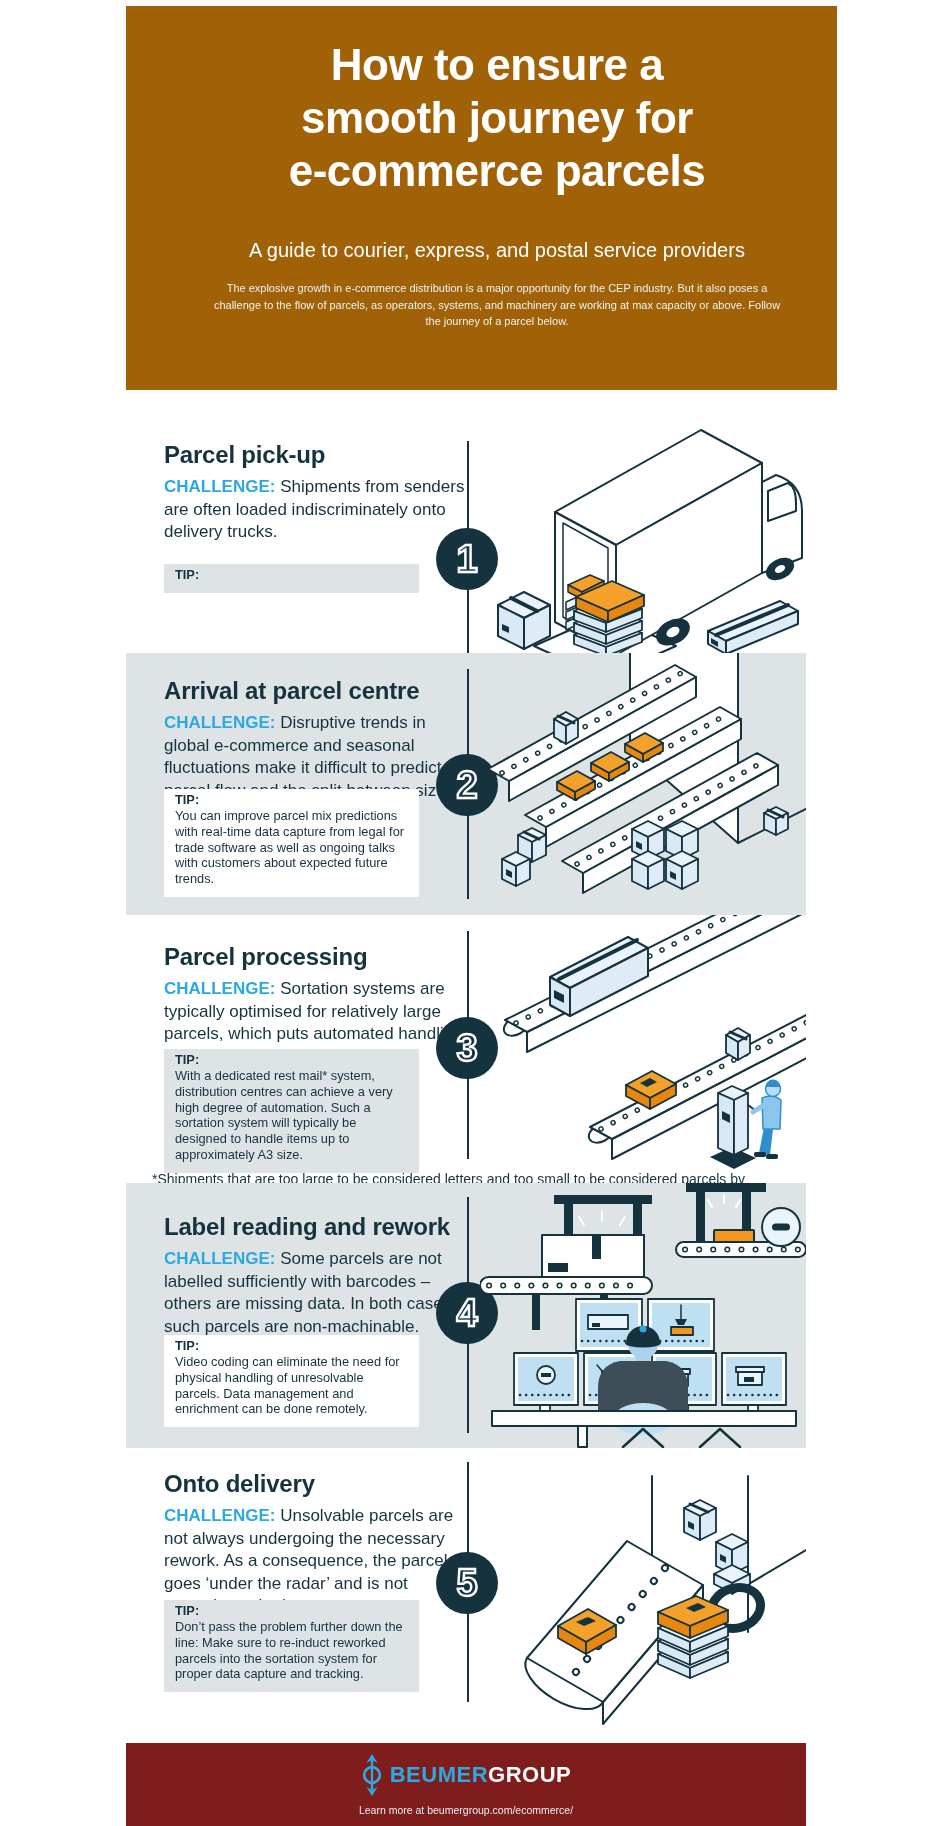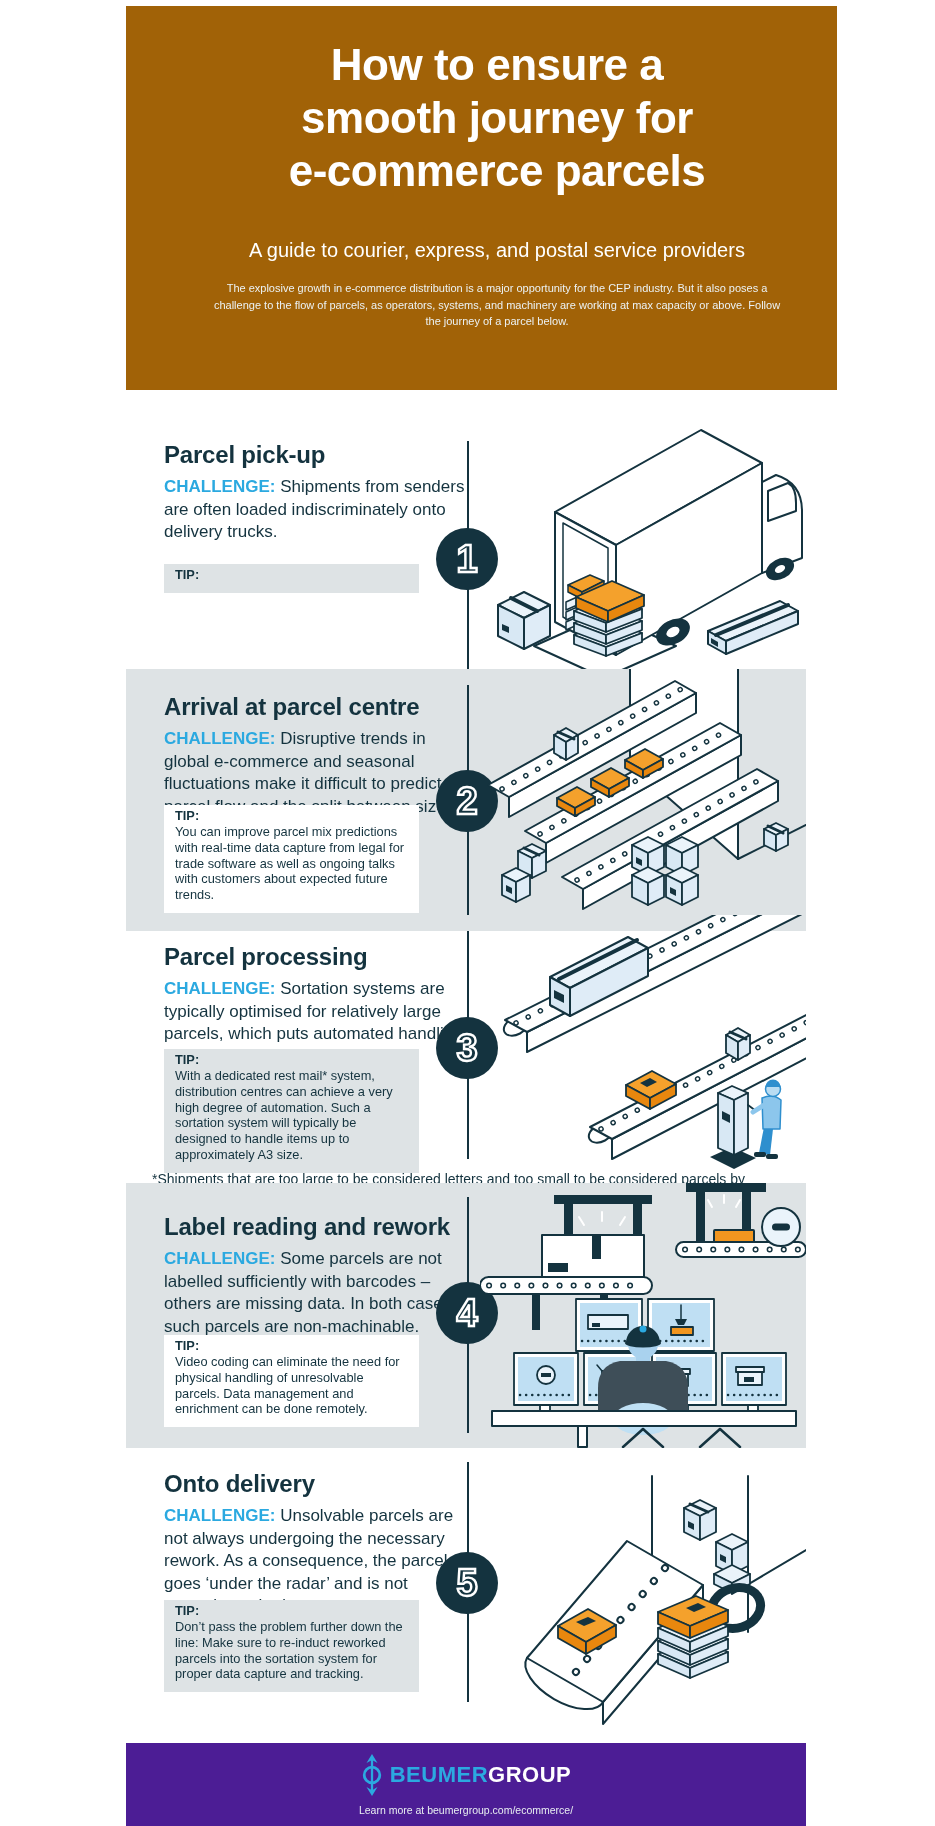--- a/index.html
+++ b/index.html
@@ -25,21 +25,21 @@
   .band.gray .tip{background:#ffffff;}
   .tip-label{font-weight:700;}
   .divider{position:absolute;left:341px;width:2px;background:#14333F;}
   .numcircle{position:absolute;left:310px;width:62px;height:62px;border-radius:50%;
              background:#14333F;display:flex;align-items:center;justify-content:center;}
   .numcircle span{font-size:38px;font-weight:700;color:#14333F;
                   -webkit-text-stroke:2.4px #ffffff;line-height:1;}
   .illus{position:absolute;left:354px;top:0;width:326px;}
   .footnote{position:absolute;left:26px;top:256px;width:630px;font-size:14px;color:#14333F;}
   
-  .ftr{position:absolute;left:126px;top:1743px;width:680px;height:83px;background:#4c1d95;
+  .ftr{position:absolute;left:126px;top:1743px;width:680px;height:83px;background:#7f1d1d;
        display:flex;flex-direction:column;align-items:center;justify-content:center;}
   .logo-row{display:flex;align-items:center;gap:7px;}
   .logo-text{font-size:22px;font-weight:800;letter-spacing:0.5px;}
   .logo-text .lp{color:#2BA9E0;}
   .logo-text .ls{color:#ffffff;}
   .tagline{margin-top:7px;font-size:10.5px;color:#E8EEF1;}
 </style>
 </head>
 <body>
 
@@ -128,21 +128,21 @@
               <polygon points="96,170 132,154 164,168 128,184" fill="#F4A12C"></polygon>
               <polygon points="96,170 128,184 128,195 96,181" fill="#E8870E"></polygon>
               <polygon points="128,184 164,168 164,179 128,195" fill="#E8870E"></polygon>
             </g>
           </g>
         </g>
       </svg>
     </div>
   </section>
 
-  <section class="band gray" style="top:653px;height:262px;margin-top:16px;">
+  <section class="band gray" style="top:653px;height:262px;">
     <div class="txt" style="top:24px;">
       <h2 class="sec-title">Arrival at parcel centre</h2>
       <p class="challenge"><span class="ch-label">CHALLENGE:</span> <span>Disruptive trends in global e-commerce and seasonal fluctuations make it difficult to predict parcel flow and the split between size categories.</span></p>
     </div>
     <div class="tip" style="top:136px;">
       <div class="tip-label">TIP:</div>
       <div>You can improve parcel mix predictions with real-time data capture from legal for trade software as well as ongoing talks with customers about expected future trends.</div>
     </div>
     <div class="divider" style="top:16px;height:230px;"></div>
     <div class="numcircle" style="top:101px;">

